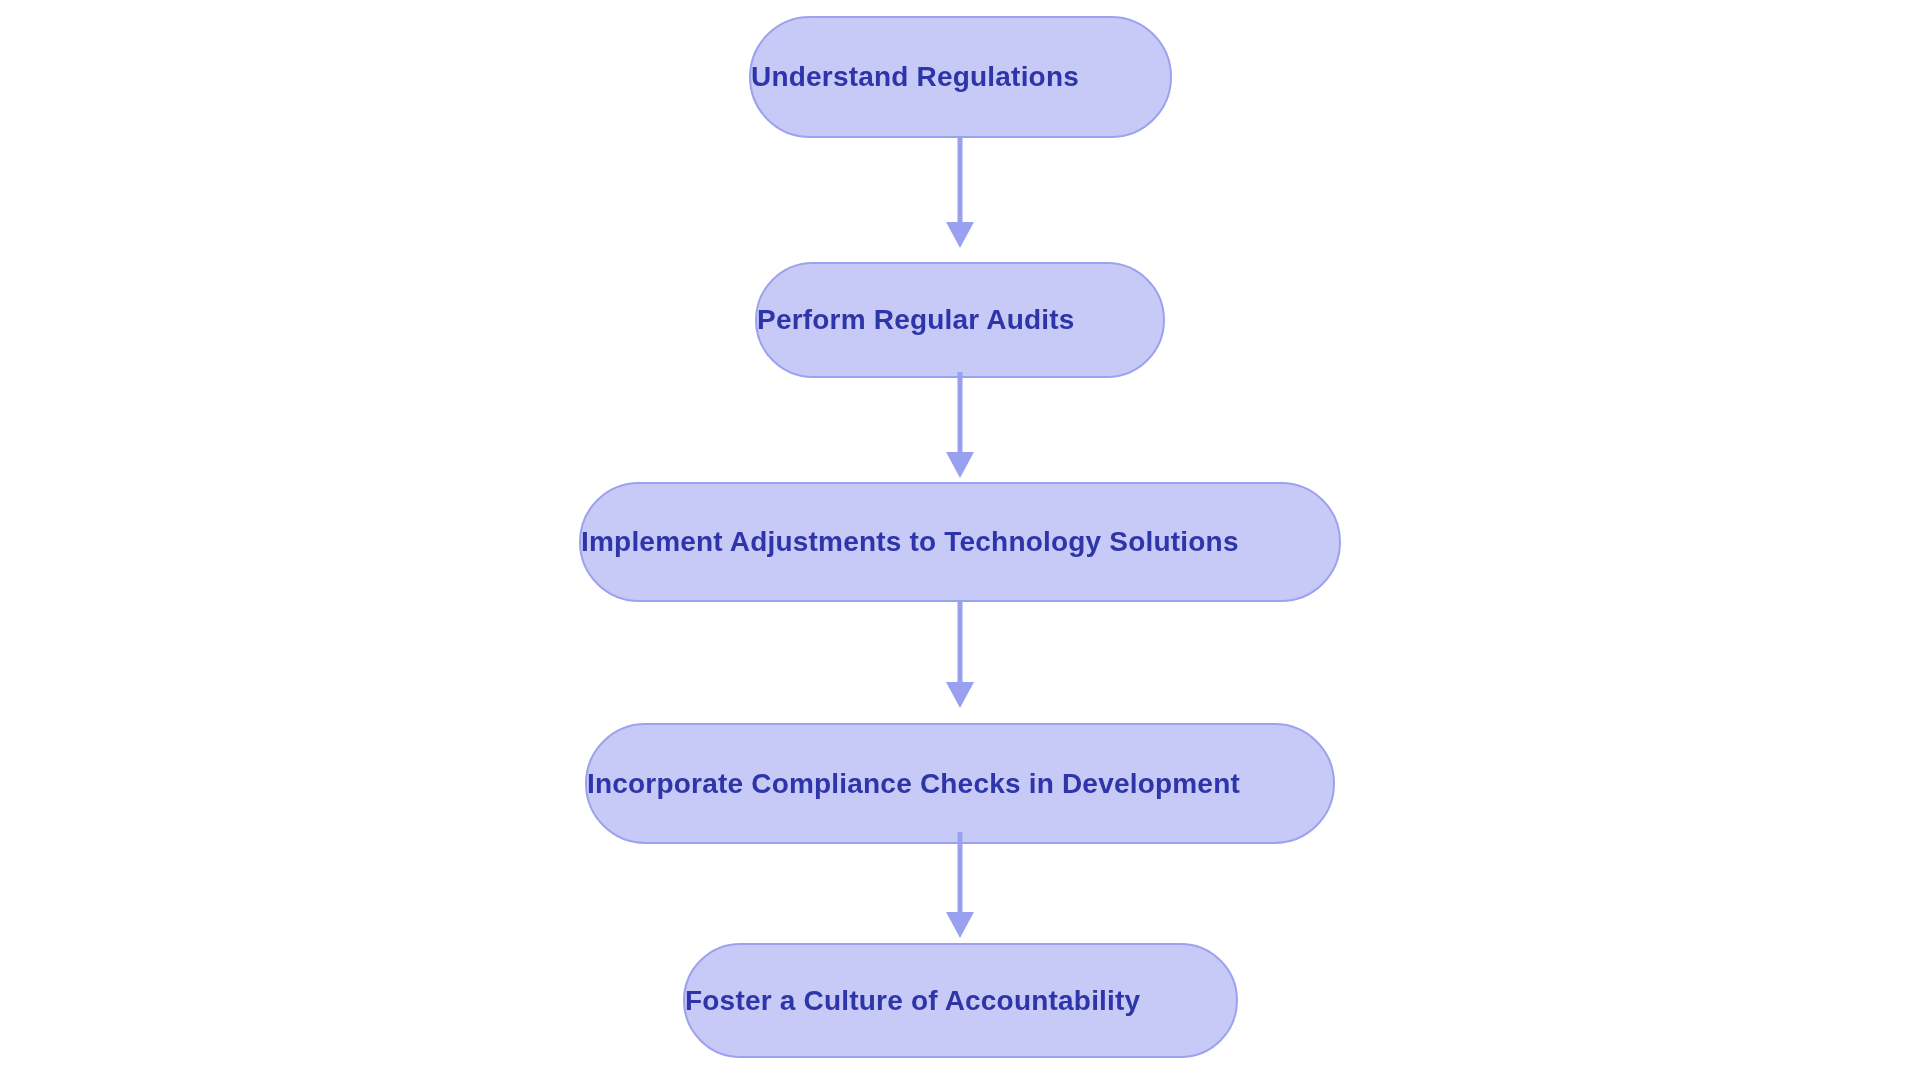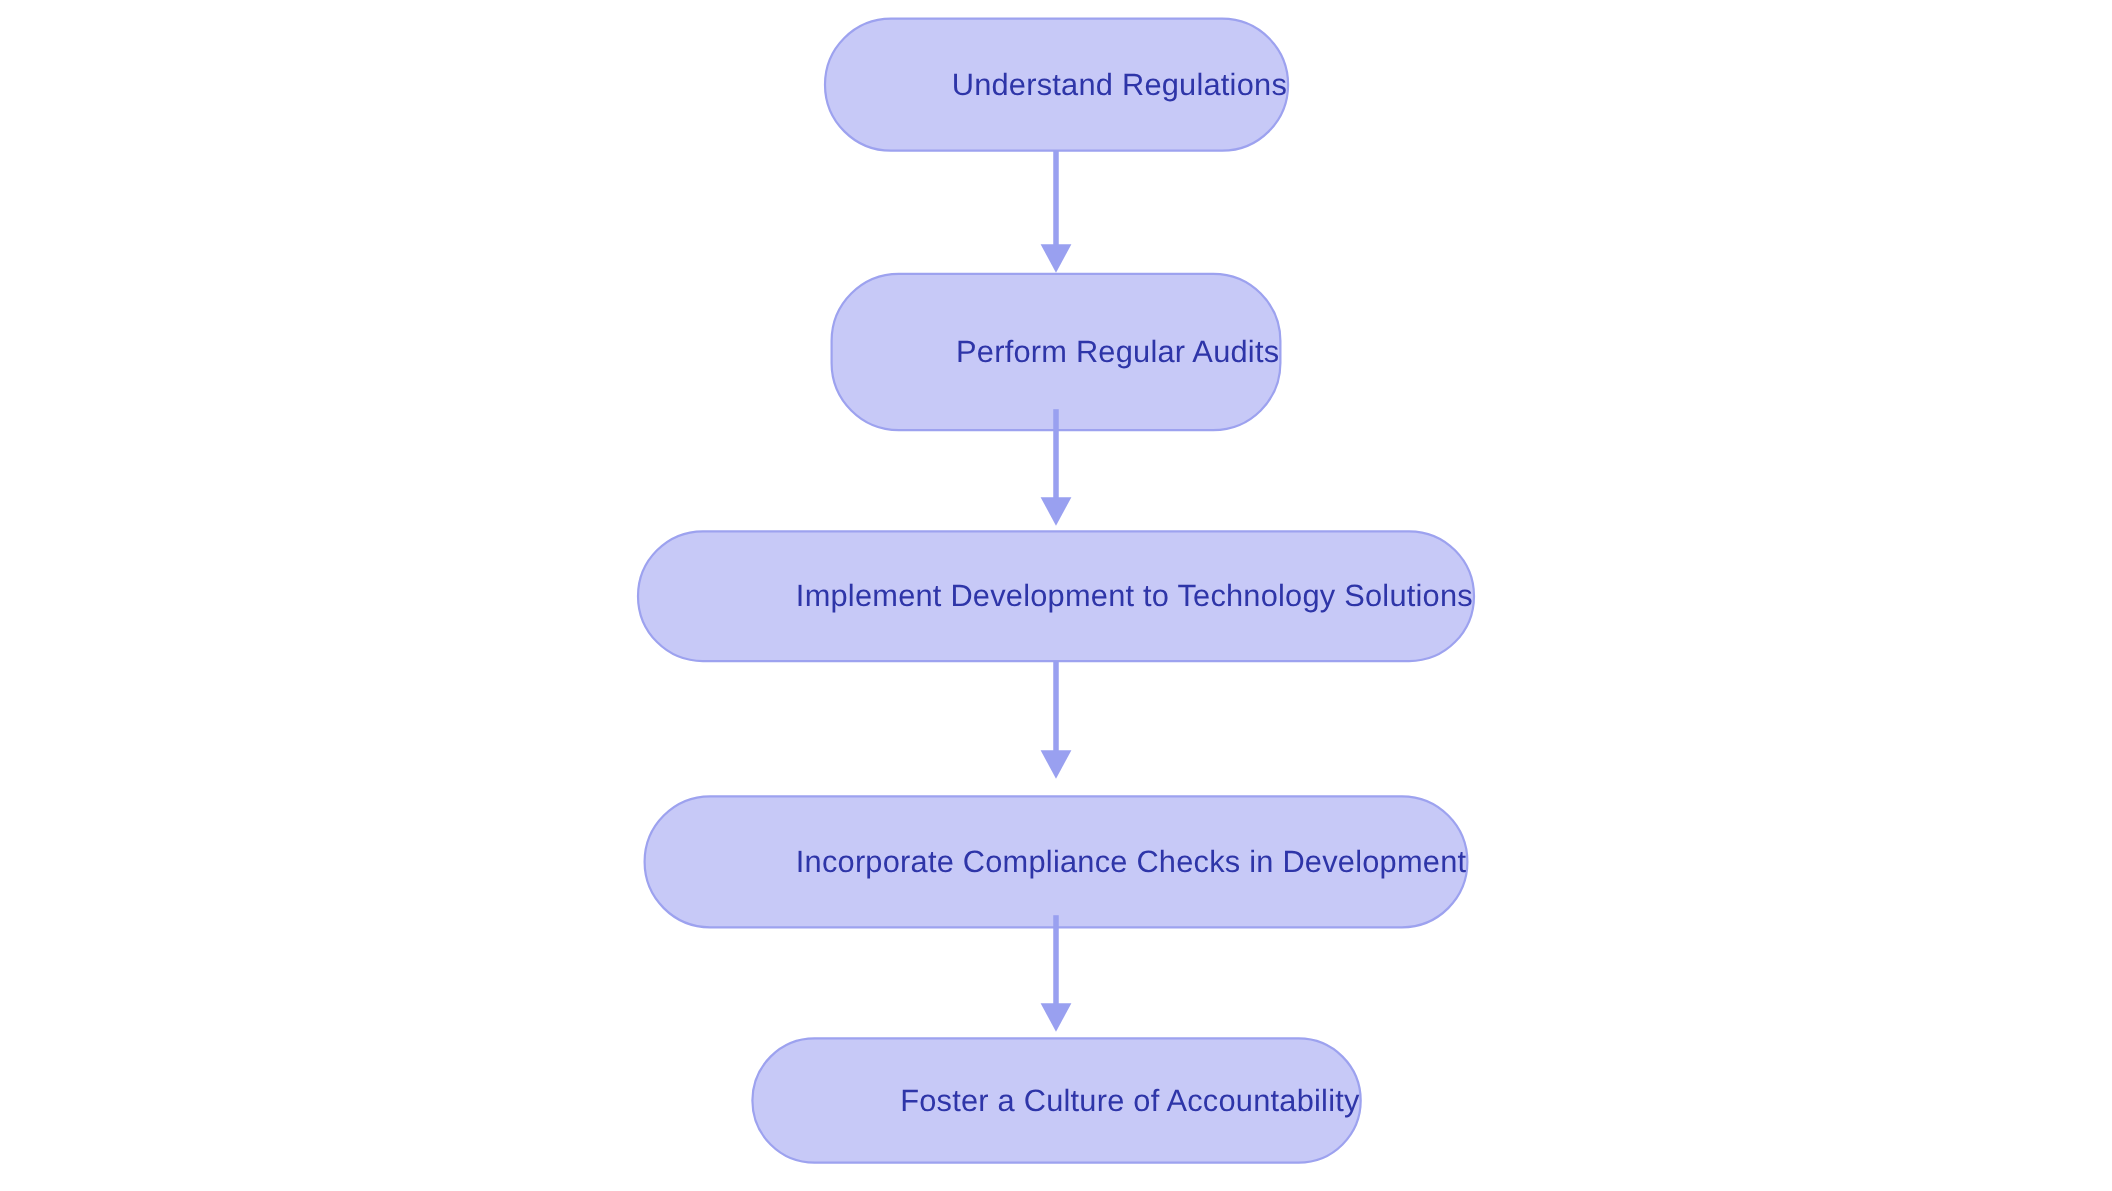--- a/index.html
+++ b/index.html
@@ -13,33 +13,33 @@
     height: 1083px;
     background: var(--background, #ffffff);
     font-family: "Liberation Sans", sans-serif;
     overflow: hidden;
   }
   .node {
     position: absolute;
     box-sizing: border-box;
     display: flex;
     align-items: center;
-    justify-content: flex-end;
+    justify-content: flex-start;
     text-align: center;
     background: var(--node-fill, #c7c9f7);
     border: 2px solid var(--node-border, #9da2ef);
     border-radius: 62px;
     color: var(--node-text, #2e35a8);
     font-size: 28px;
-    font-weight: 400;
+    font-weight: 700;
     letter-spacing: 0.2px;
     line-height: 1.2;
   }
   #node-1 { left: 749px; top:  16px; width: 423px; height: 122px; }
-  #node-2 { left: 755px; top: 248px; width: 410px; height: 144px; }
+  #node-2 { left: 755px; top: 262px; width: 410px; height: 116px; }
   #node-3 { left: 579px; top: 482px; width: 762px; height: 120px; }
   #node-4 { left: 585px; top: 711px; width: 750px; height: 121px; margin-top: 12px; }
   #node-5 { left: 683px; top: 943px; width: 555px; height: 115px; }
 
   .edge {
     position: absolute;
     left: 946px;
     width: 28px;
   }
   #edge-1 { top: 137px; height: 111px; }
@@ -85,21 +85,21 @@
   <div class="node" id="node-2">
     <span>Perform Regular Audits</span>
   </div>
 
   <div class="edge" id="edge-2">
     <div class="line"></div>
     <div class="head"></div>
   </div>
 
   <div class="node" id="node-3">
-    <span>Implement Development to Technology Solutions</span>
+    <span>Implement Adjustments to Technology Solutions</span>
   </div>
 
   <div class="edge" id="edge-3">
     <div class="line"></div>
     <div class="head"></div>
   </div>
 
   <div class="node" id="node-4">
     <span>Incorporate Compliance Checks in Development</span>
   </div>

